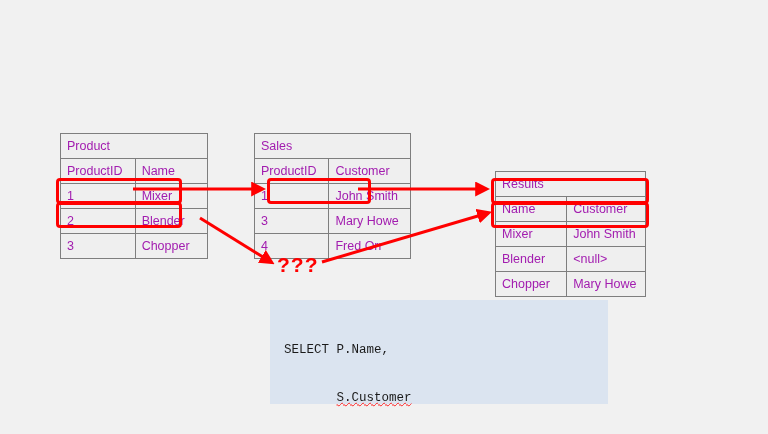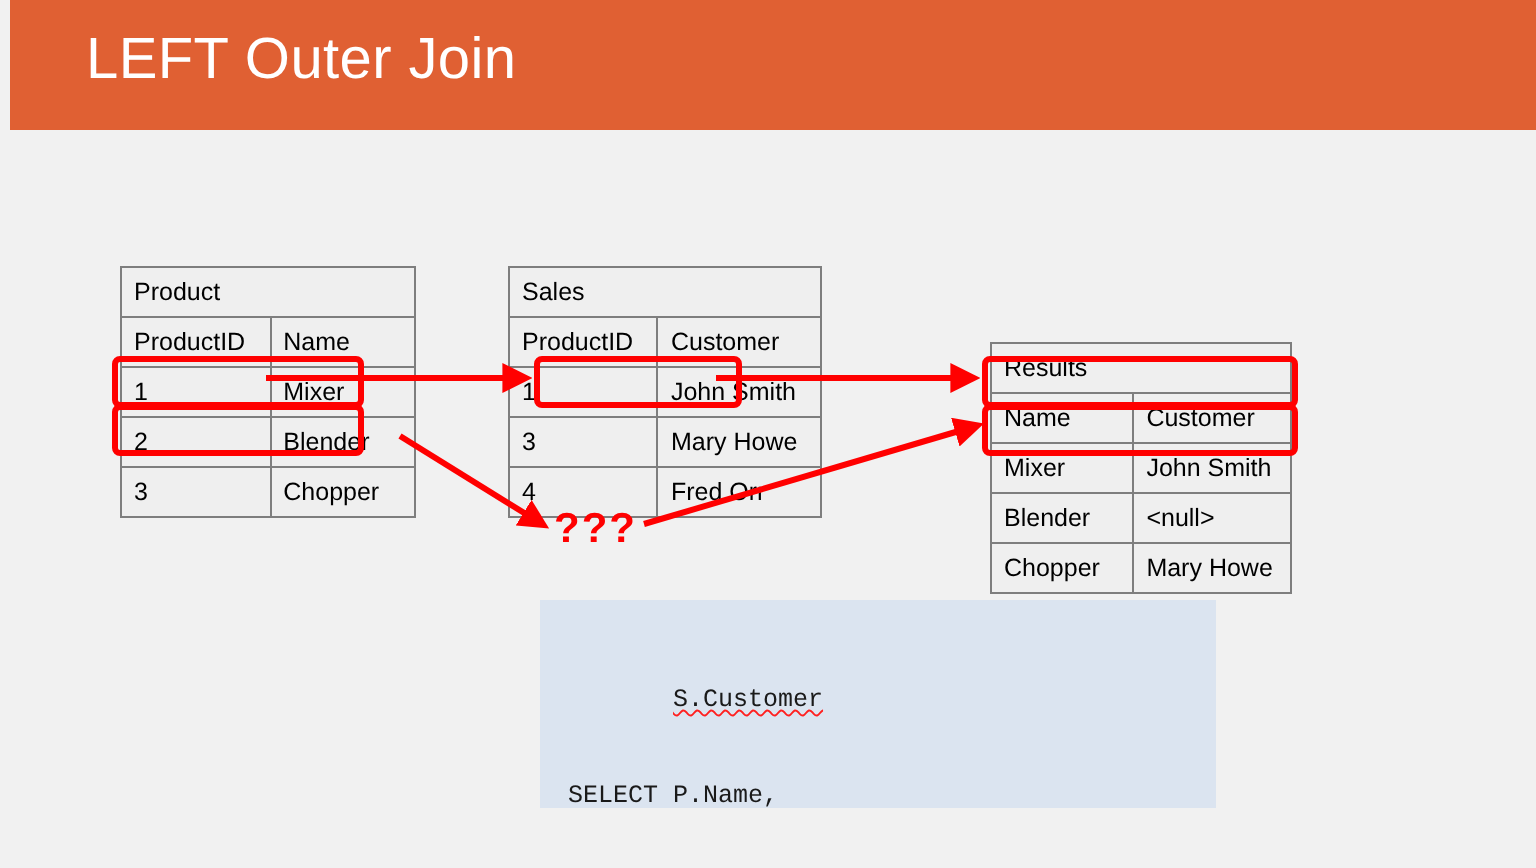--- a/index.html
+++ b/index.html
@@ -38,21 +38,21 @@
     letter-spacing: 0.2px;
     white-space: nowrap;
   }
 
   
   .db-table {
     position: absolute;
     border-collapse: collapse;
     background: #efefef;
     font-size: 12.5px;
-    color: #000000;
+    color: #a21caf;
   }
   .db-table td {
     border: 1px solid #7e7e7e;
     padding: 2px 6px;
     height: 24px;
     line-height: 20px;
     vertical-align: middle;
     white-space: nowrap;
     background: #efefef;
   }
@@ -125,23 +125,20 @@
     text-decoration-style: wavy;
     text-decoration-thickness: 1px;
     text-underline-offset: 1px;
   }
 </style>
 </head>
 <body>
 
 <div id="slide">
 
-  <div id="title-banner">
-    <div id="title-text">LEFT Outer Join</div>
-  </div>
 
   <table class="db-table" id="product-table">
     <tbody>
         <tr>
       <td class="title-cell" colspan="2">Product</td>
     </tr>
     <tr>
       <td class="c1">ProductID</td>
       <td class="c2">Name</td>
     </tr>
@@ -226,20 +223,20 @@
     <line x1="358" y1="189" x2="486" y2="189" stroke="#ff0000" stroke-width="3" marker-end="url(#arrowhead)"></line>
 
     <line x1="200" y1="218" x2="271" y2="262" stroke="#ff0000" stroke-width="3" marker-end="url(#arrowhead)"></line>
 
     <line x1="322" y1="262" x2="488" y2="213" stroke="#ff0000" stroke-width="3" marker-end="url(#arrowhead)"></line>
   </svg>
 
   <div id="qmarks">???</div>
 
   <div id="sql-block">
+    <span class="sql-line"><span class="kw">SELECT</span><span>P.Name,</span></span>
     <span class="sql-line"><span class="kw"></span><span class="sq">S.Customer</span></span>
-    <span class="sql-line"><span class="kw">SELECT</span><span>P.Name,</span></span>
     
     
     
   </div>
 
 </div>
 
 </body></html>

